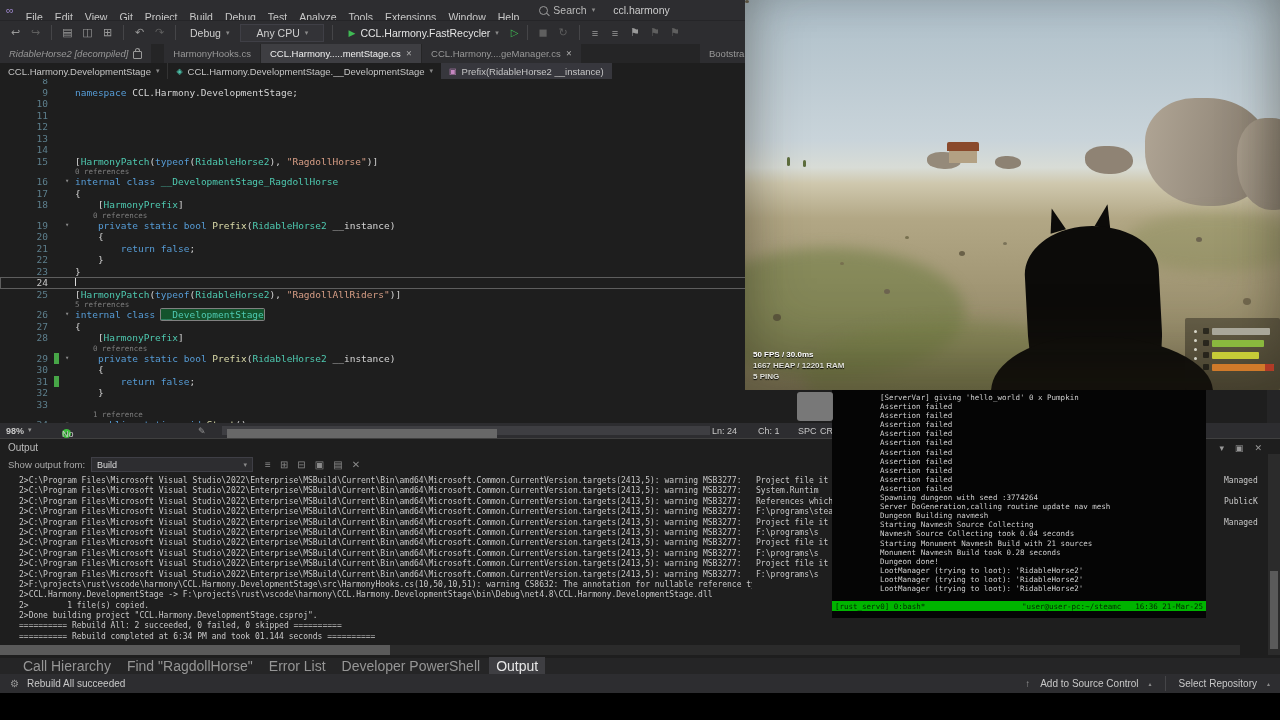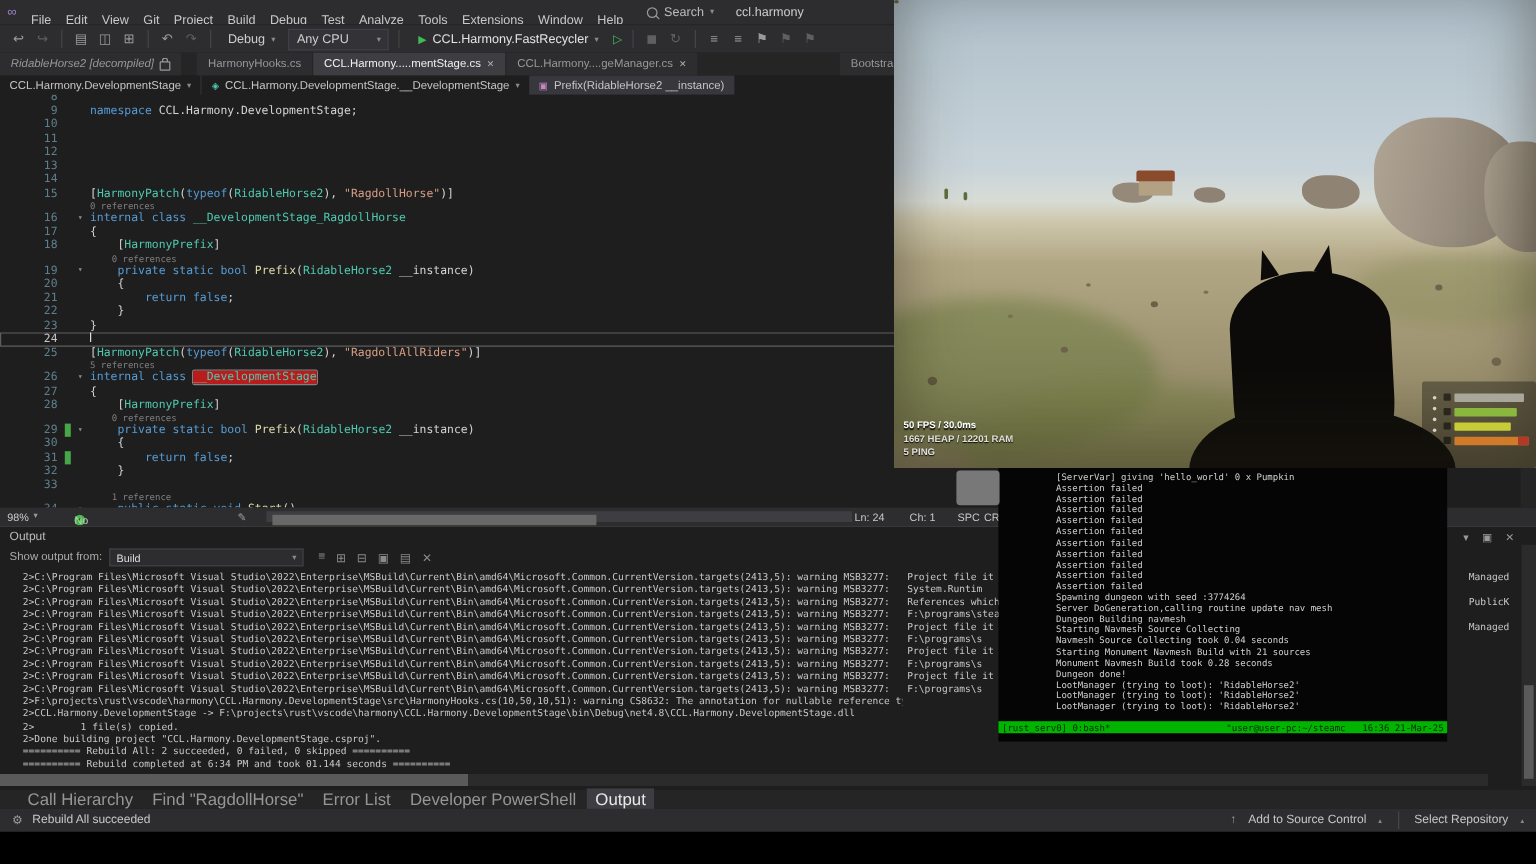--- a/index.html
+++ b/index.html
@@ -17,21 +17,21 @@
   .mag::after{content:"";position:absolute;width:4px;height:1px;background:#999;transform:rotate(45deg);right:-3px;bottom:-1px;}
   .caret{color:#8a8a8a;font-size:7px;}
   .sol{margin-left:18px;color:#cccccc;}
 
   
   .toolbarrow{position:absolute;left:0;top:20px;width:100%;height:24px;background:#2d2d30;border-top:1px solid #252528;display:flex;align-items:center;gap:5px;padding-left:8px;box-sizing:border-box;font-size:10.5px;color:#bbb;}
   .tb-ic{width:15px;text-align:center;color:#9a9a9a;font-size:11px;}
   .tb-ic.dim{color:#5f5f5f;}
   .sep{width:1px;height:15px;background:#454548;margin:0 3px;}
   .tb-dd{display:flex;align-items:center;gap:5px;padding:2px 6px;color:#cfcfcf;}
-  .tb-dd.box{border:1px solid #3f3f46;background:#333337;min-width:70px;justify-content:space-between;}
+  .tb-dd.box{border:1px solid #3f3f46;background:#333337;min-width:70px;justify-content:center;}
   .runbtn{display:flex;align-items:center;gap:5px;padding:2px 7px;color:#e4e4e4;}
   .play{color:var(--run_green,#3fba54);font-size:9px;}
   .play-outline{color:var(--run_green,#3fba54);font-size:10px;}
 
   
   .tabbar{position:absolute;left:0;top:44px;width:100%;height:19px;background:#252526;display:flex;}
   .tab{position:relative;display:flex;align-items:center;gap:5px;padding:0 9px;background:#2d2d30;color:#989898;font-size:9.5px;margin-right:1px;height:19px;box-sizing:border-box;white-space:nowrap;}
   .tab:first-child .tab-label{font-style:italic;}
   .tab:nth-child(2){margin-left:12px;}
   .tab:nth-child(5){position:absolute;left:700px;top:0;}
@@ -54,29 +54,29 @@
   .crow{display:flex;height:11.5px;line-height:11.5px;font-family:"DejaVu Sans Mono",monospace;font-size:9.5px;}
   .crow.lensrow{height:9px;line-height:9px;font-size:7.5px;}
   .lnum{width:48px;text-align:right;padding-right:6px;color:#5d7f8d;flex:none;}
   .lnum.cur{color:#c6c6c6;}
   .chg{width:5px;flex:none;}
   .chg.on{background:var(--change_green,#47a647);}
   .fold{width:16px;flex:none;text-align:center;color:#8a8a8a;font-size:7px;}
   .codetxt{white-space:pre;color:#d4d4d4;}
   .lenstxt{color:#7f7f7f;}
   .k{color:#569cd6;}.c{color:#4ec9b0;}.s{color:#d69d85;}.p{color:#d4d4d4;}.m{color:#dcdcaa;}
-  .sel{box-shadow:0 0 0 1px #808080;background:#b91c1c;border-radius:1px;}
+  .sel{box-shadow:0 0 0 1px #808080;background:#14532d;border-radius:1px;}
   .cursor-line{box-shadow:inset 0 0 0 1px #5e5e5e;}
   .cursor-line .codetxt::after{content:"";display:inline-block;width:1px;height:8px;background:#dcdcdc;}
   .evscroll{position:absolute;right:0;top:79px;width:13px;height:344px;background:#252526;z-index:2;}
 
   
   .estatus{position:absolute;left:0;top:423px;width:100%;height:15px;background:#2d2d30;font-size:9px;color:#c8c8c8;}
   .estatus span{position:absolute;top:3px;}
-  .e-zoom{left:6px;}
+  .e-zoom{left:6px;font-weight:bold;}
   .e-zoomcaret{left:28px;font-size:7px;color:#999;}
   .issue-wrap{position:absolute;left:62px;top:2px;display:flex;gap:4px;align-items:center;}
   .issue-dot{width:9px;height:9px;border-radius:50%;background:var(--issues_green,#3fbf3f);color:#1e1e1e;font-size:7px;line-height:9px;text-align:center;}
   .e-pencil{left:198px;color:#999;}
   .ehscroll{position:absolute;left:222px;top:3px;width:488px;height:9px;background:#3e3e42;}
   .ehthumb{position:absolute;left:5px;top:0;width:270px;height:9px;background:#686868;}
   .pos-ln{left:712px;}.pos-ch{left:758px;}.pos-spc{left:798px;}.pos-eol{left:820px;}
 
   
   .outpanel{position:absolute;left:0;top:438px;width:100%;height:220px;background:#1e1e1e;border-top:1px solid #404040;box-sizing:border-box;}

